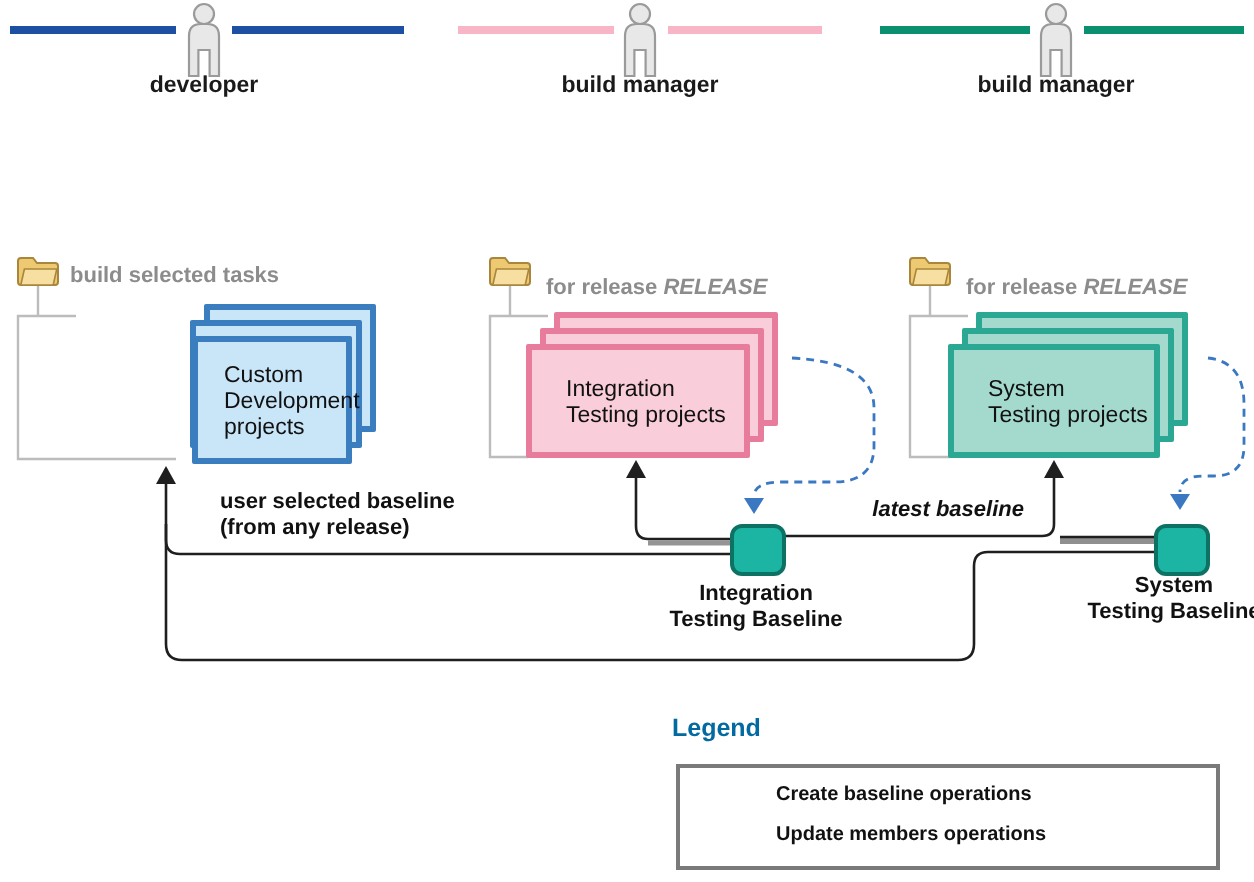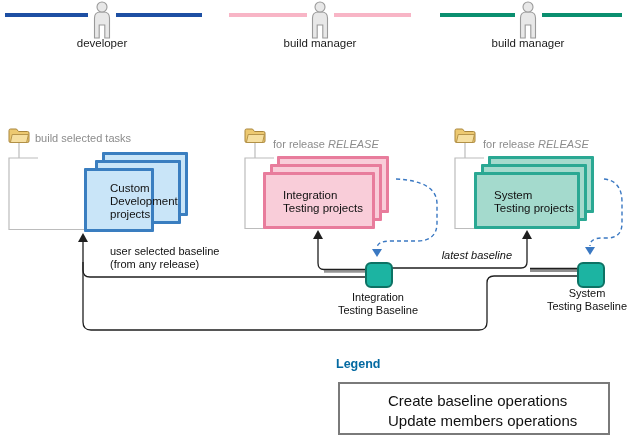--- a/index.html
+++ b/index.html
@@ -1,39 +1,39 @@
 <!DOCTYPE html>
 <html><head>
 <meta charset="utf-8">
 <style>
   html,body{margin:0;padding:0;background:#ffffff;}
   #stage{
     position:relative;width:627px;height:441px;overflow:hidden;
     background:#ffffff;font-family:"Liberation Sans", sans-serif;color:#1f1f1f;
   }
   #diagram-svg{position:absolute;left:0;top:0;z-index:1;}
-  .abs{position:absolute;}
+  .abs{position:absolute;font-weight:bold;}
   .lane-label{top:37px;width:120px;text-align:center;font-size:11.5px;color:#1a1a1a;z-index:4;}
   .folder-label{font-size:11px;color:#8c8c8c;line-height:13px;z-index:4;}
   .folder-label .rel{font-style:italic;text-align:center;}
   .preline{white-space:pre-line;}
   .card{position:absolute;box-sizing:border-box;border-radius:1px;z-index:2;}
   .card.blue{background:#c9e5f8;border:3px solid #3a7ec0;}
   .card.pink{background:#f9cdd9;border:3px solid #e87c9c;}
   .card.teal{background:#a4dacd;border:3px solid #2aa893;}
   .stack-label{font-size:11.5px;line-height:13px;color:#111;}
   .node{position:absolute;width:28px;height:26px;box-sizing:border-box;border-radius:6px;
         background:#1cb4a2;border:2px solid #0d7264;z-index:3;}
   .node-label{font-size:11px;line-height:12.5px;text-align:center;color:#111;z-index:4;}
   .edge-label{font-size:11px;line-height:13px;color:#111;z-index:4;}
   .italic{font-style:italic;}
   .legend-title{font-size:12.5px;font-weight:bold;color:#0369a1;z-index:4;}
   .legend-box{position:absolute;left:338px;top:382px;width:272px;height:53px;box-sizing:border-box;
               border:2px solid #7a7a7a;background:#fff;z-index:2;}
-  .legend-item-label{font-size:15px;color:#111;z-index:4;}
+  .legend-item-label{font-size:10px;color:#111;z-index:4;}
 </style>
 </head>
 <body>
 
 <div id="stage">
 
   <svg id="diagram-svg" width="627" height="441" viewBox="0 0 627 441">
 
     <g>
       <line x1="5" y1="15" x2="88" y2="15" stroke="#1d4fa3" stroke-width="4"></line>
@@ -119,21 +119,21 @@
     <br>
     <span>for release </span><span class="rel">RELEASE</span>
   </div>
   <div class="abs folder-label" style="left:483px;top:125px;">
     <br>
     <span>for release </span><span class="rel">RELEASE</span>
   </div>
 
   <div class="card blue" style="left:102px;top:152px;width:86px;height:64px;"></div>
   <div class="card blue" style="left:95px; top:160px;width:86px;height:64px;"></div>
-  <div class="card blue" style="left:84px; top:168px;width:70px;height:64px;padding:11px 0 0 23px;">
+  <div class="card blue" style="left:96px; top:168px;width:80px;height:64px;padding:11px 0 0 13px;">
     <div class="stack-label preline">Custom
 Development
 projects</div>
   </div>
 
   <div class="card pink" style="left:277px;top:156px;width:112px;height:57px;"></div>
   <div class="card pink" style="left:270px;top:164px;width:112px;height:57px;"></div>
   <div class="card pink" style="left:263px;top:172px;width:112px;height:57px;padding:14px 0 0 17px;">
     <div class="stack-label preline">Integration
 Testing projects</div>

